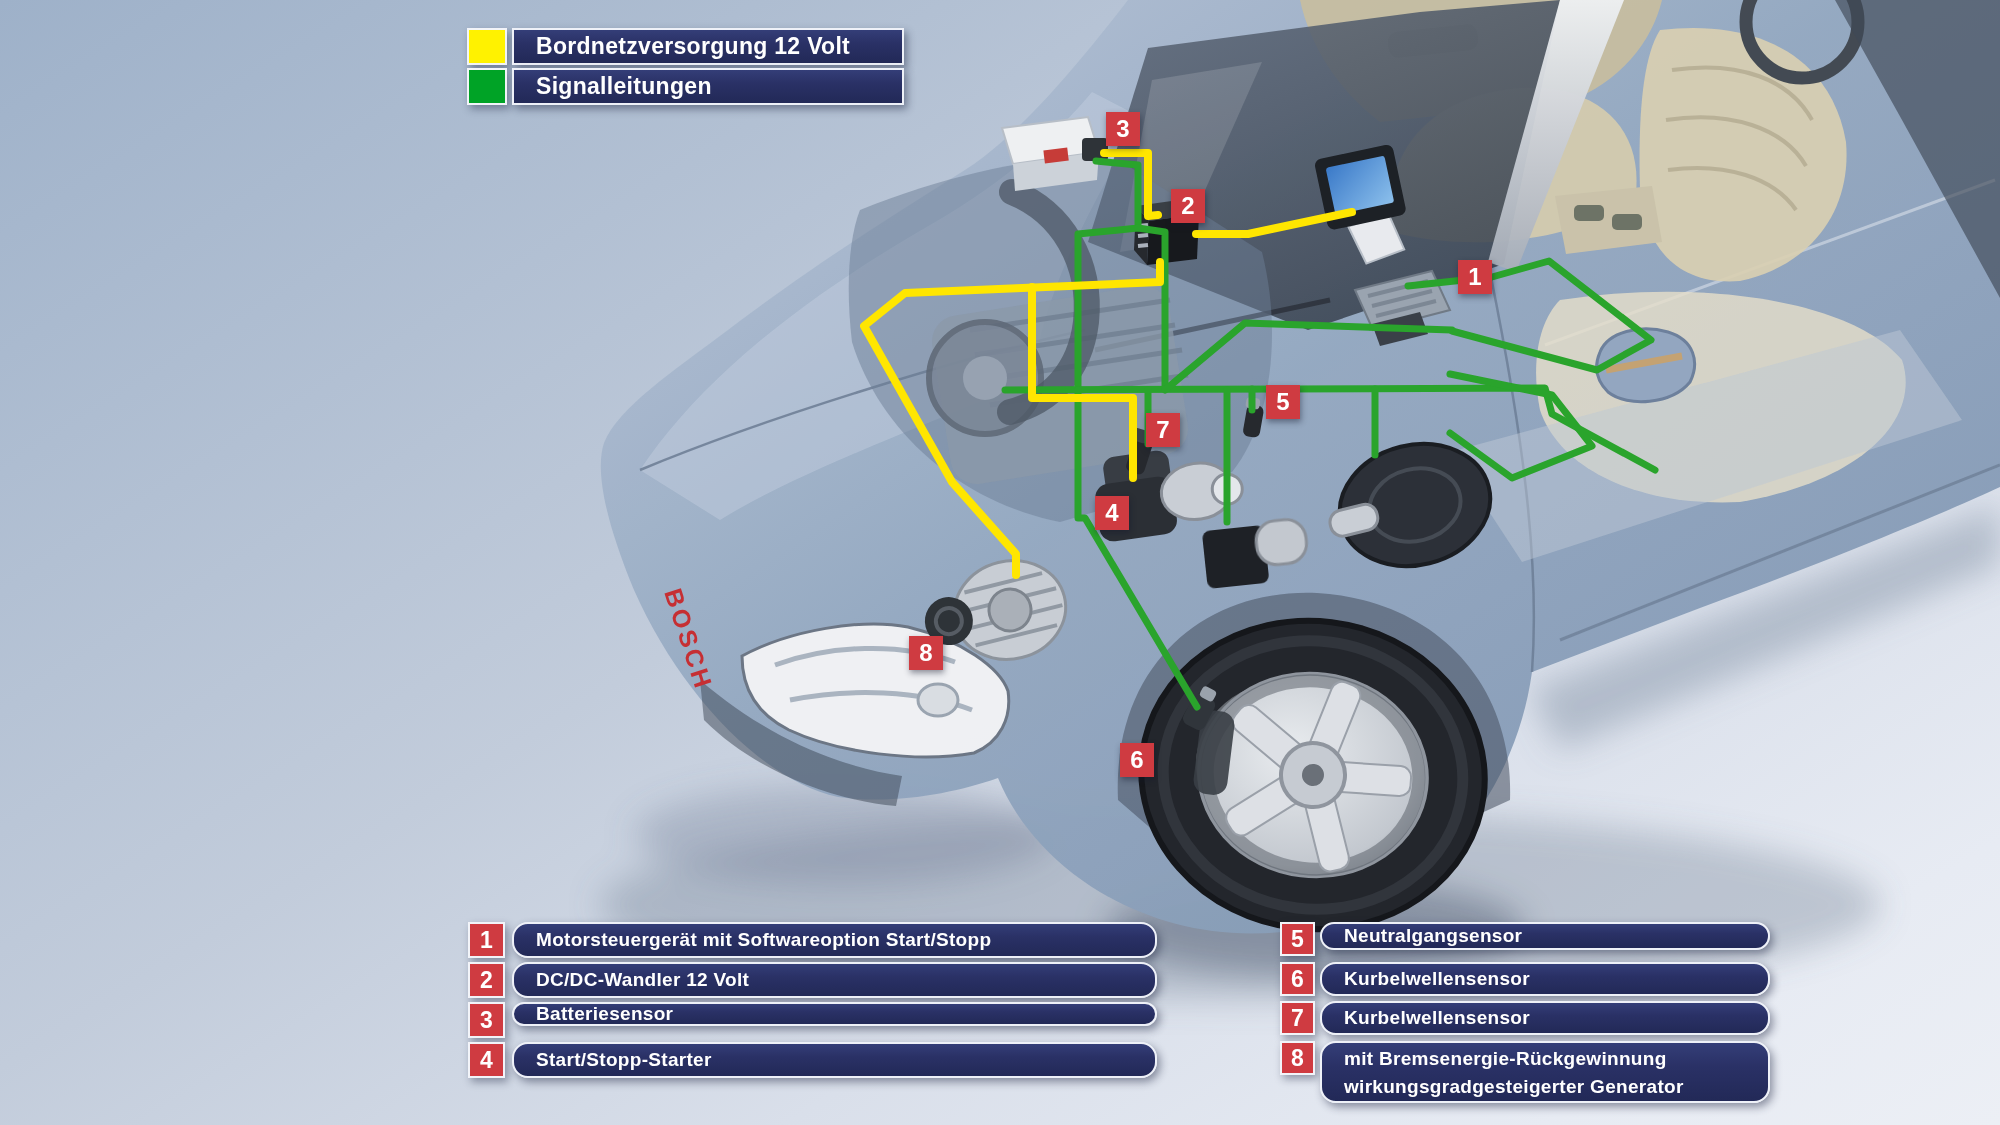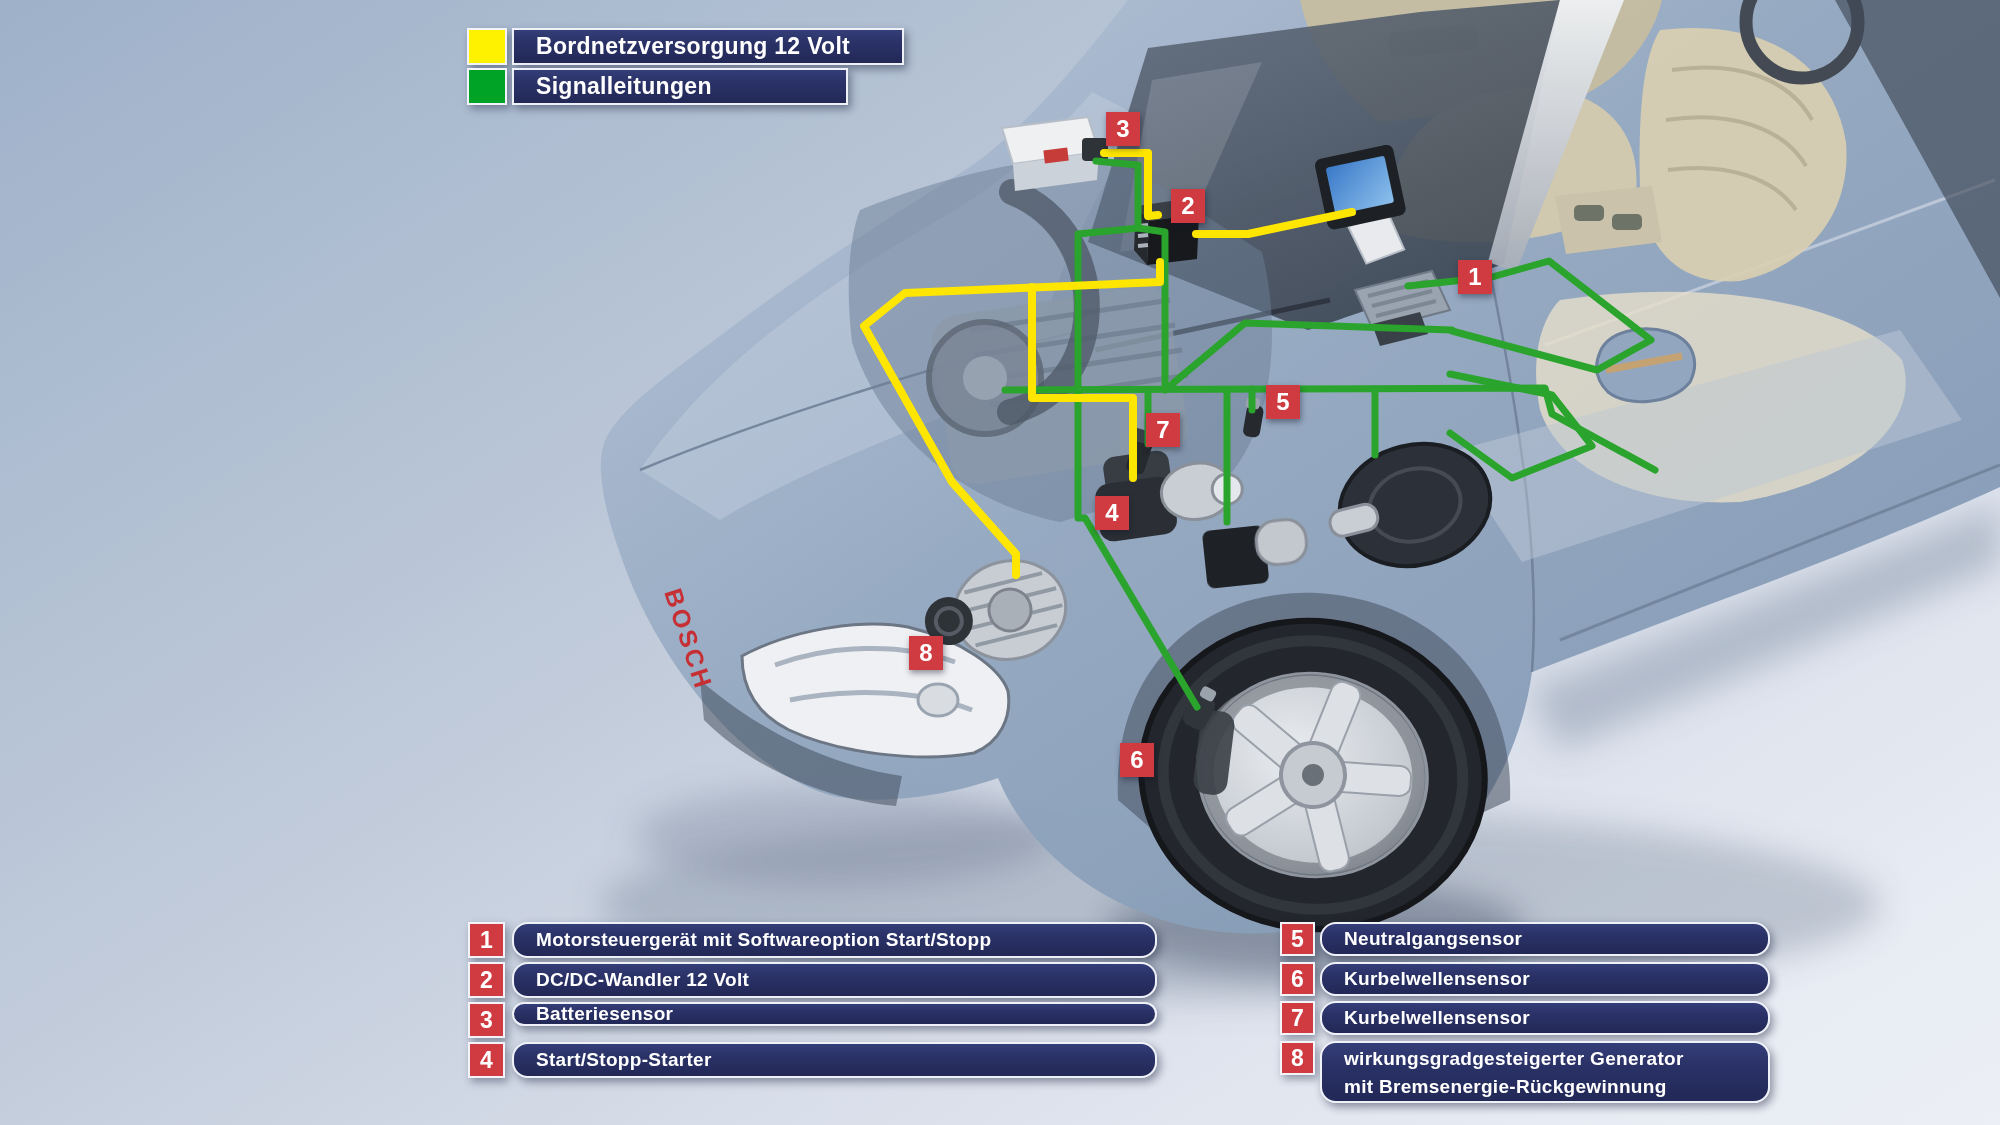--- a/index.html
+++ b/index.html
@@ -35,36 +35,36 @@
   .marker{
     position:absolute;width:34px;height:34px;
     color:#fff;font-weight:bold;font-size:24px;
     display:flex;align-items:center;justify-content:center;
     box-shadow:1px 3px 6px rgba(20,25,45,.45);
   }
   
   #tl-sw1{left:467px;top:28px;width:40px;height:37px;}
   #tl-sw2{left:467px;top:68px;width:40px;height:37px;}
   #tl-bar1{left:512px;top:28px;width:392px;height:37px;}
-  #tl-bar2{left:512px;top:68px;width:336px;height:37px;}
+  #tl-bar2{left:512px;top:68px;width:392px;height:37px;}
   
   #bl-n1{left:468px;top:922px;width:37px;height:36px;}
   #bl-n2{left:468px;top:962px;width:37px;height:36px;}
   #bl-n3{left:468px;top:1002px;width:37px;height:36px;}
   #bl-n4{left:468px;top:1042px;width:37px;height:36px;}
   #bl-b1{left:512px;top:922px;width:645px;height:36px;}
   #bl-b2{left:512px;top:962px;width:645px;height:36px;}
   #bl-b3{left:512px;top:1002px;width:645px;height:24px;}
   #bl-b4{left:512px;top:1042px;width:645px;height:36px;text-align:right;}
   
   #br-n5{left:1280px;top:922px;width:35px;height:34px;}
   #br-n6{left:1280px;top:962px;width:35px;height:34px;}
   #br-n7{left:1280px;top:1001px;width:35px;height:34px;}
   #br-n8{left:1280px;top:1041px;width:35px;height:34px;}
-  #br-b5{left:1320px;top:922px;width:450px;height:34px;}
+  #br-b5{left:1320px;top:922px;width:450px;height:28px;}
   #br-b6{left:1320px;top:962px;width:450px;height:34px;}
   #br-b7{left:1320px;top:1001px;width:450px;height:34px;text-align:right;}
   #br-b8{left:1320px;top:1041px;width:450px;height:62px;}
   
   #mk1{left:1458px;top:260px;}
   #mk2{left:1171px;top:189px;}
   #mk3{left:1106px;top:112px;}
   #mk4{left:1095px;top:496px;}
   #mk5{left:1266px;top:385px;}
   #mk6{left:1120px;top:743px;}
@@ -346,18 +346,18 @@
 
   <div>
     <div class="numsq" id="br-n5" style="background-color: rgb(207, 59, 65);">5</div>
     <div class="bar bottom" id="br-b5">Neutralgangsensor</div>
     <div class="numsq" id="br-n6" style="background-color: rgb(207, 59, 65);">6</div>
     <div class="bar bottom" id="br-b6">Kurbelwellensensor</div>
     <div class="numsq" id="br-n7" style="background-color: rgb(207, 59, 65);">7</div>
     <div class="bar bottom" id="br-b7">Kurbelwellensensor</div>
     <div class="numsq" id="br-n8" style="background-color: rgb(207, 59, 65);">8</div>
     <div class="bar bottom twoline" id="br-b8">
+      <span>mit Bremsenergie-Rückgewinnung</span>
       <span>wirkungsgradgesteigerter Generator</span>
-      <span>mit Bremsenergie-Rückgewinnung</span>
     </div>
   </div>
 
 </div>
 
 </body></html>

